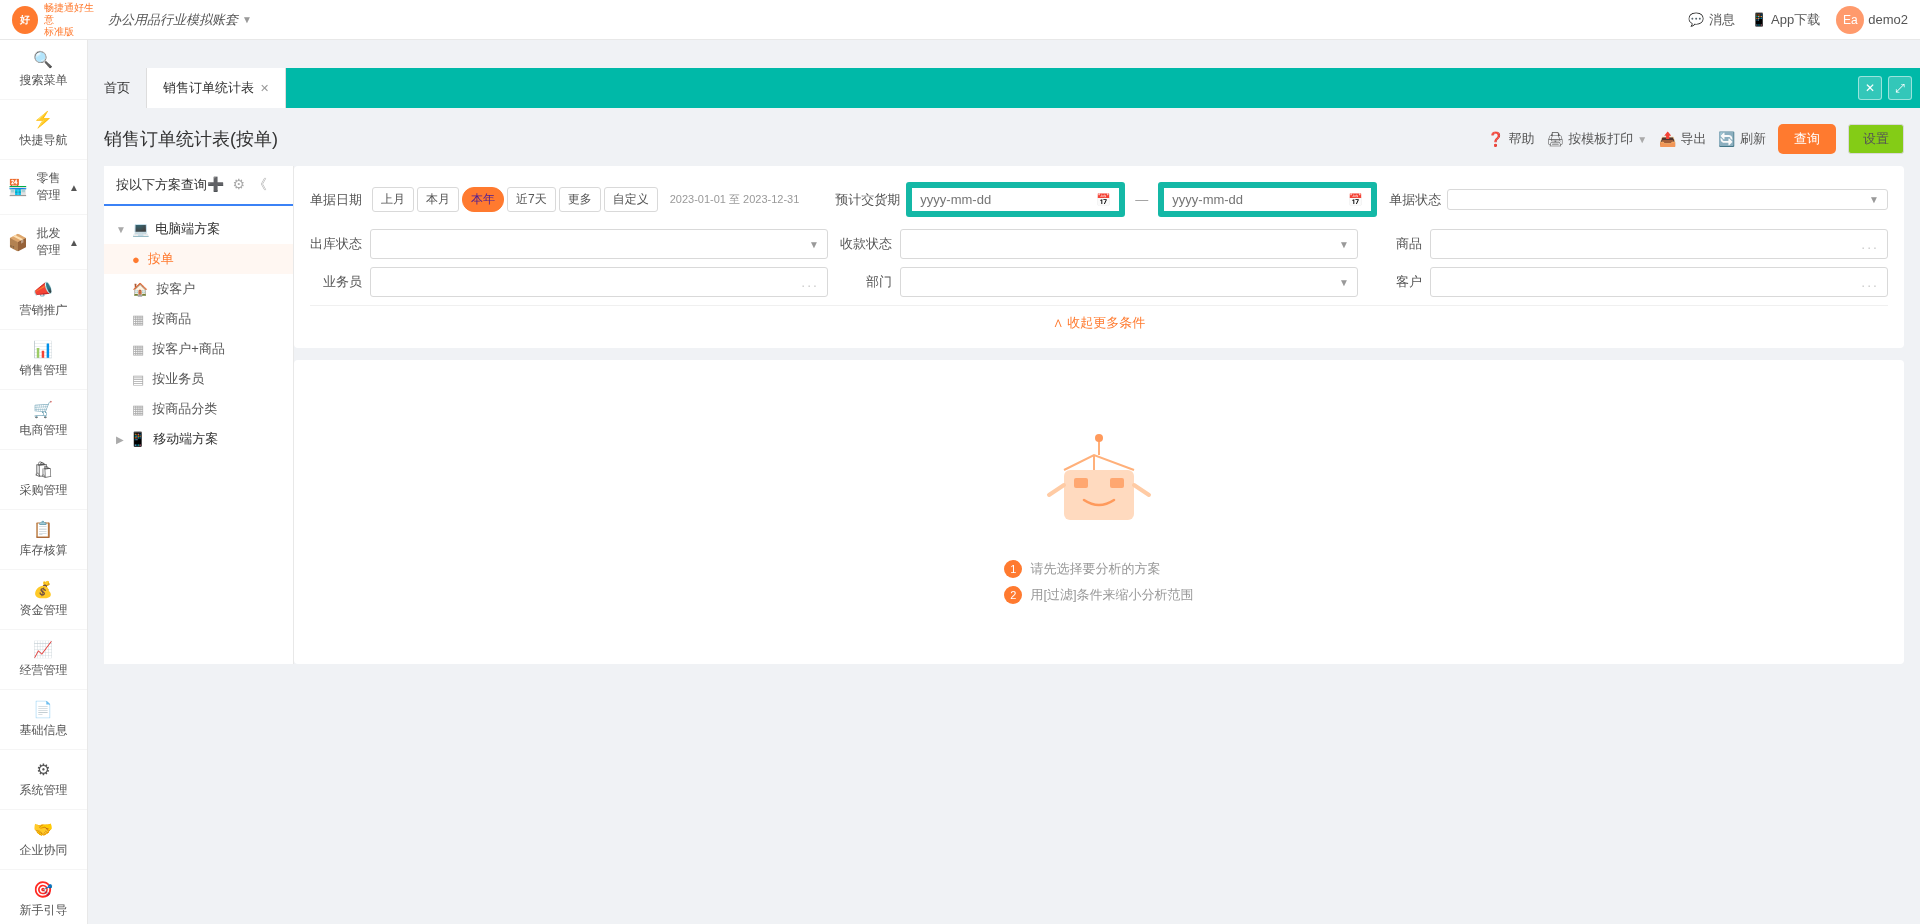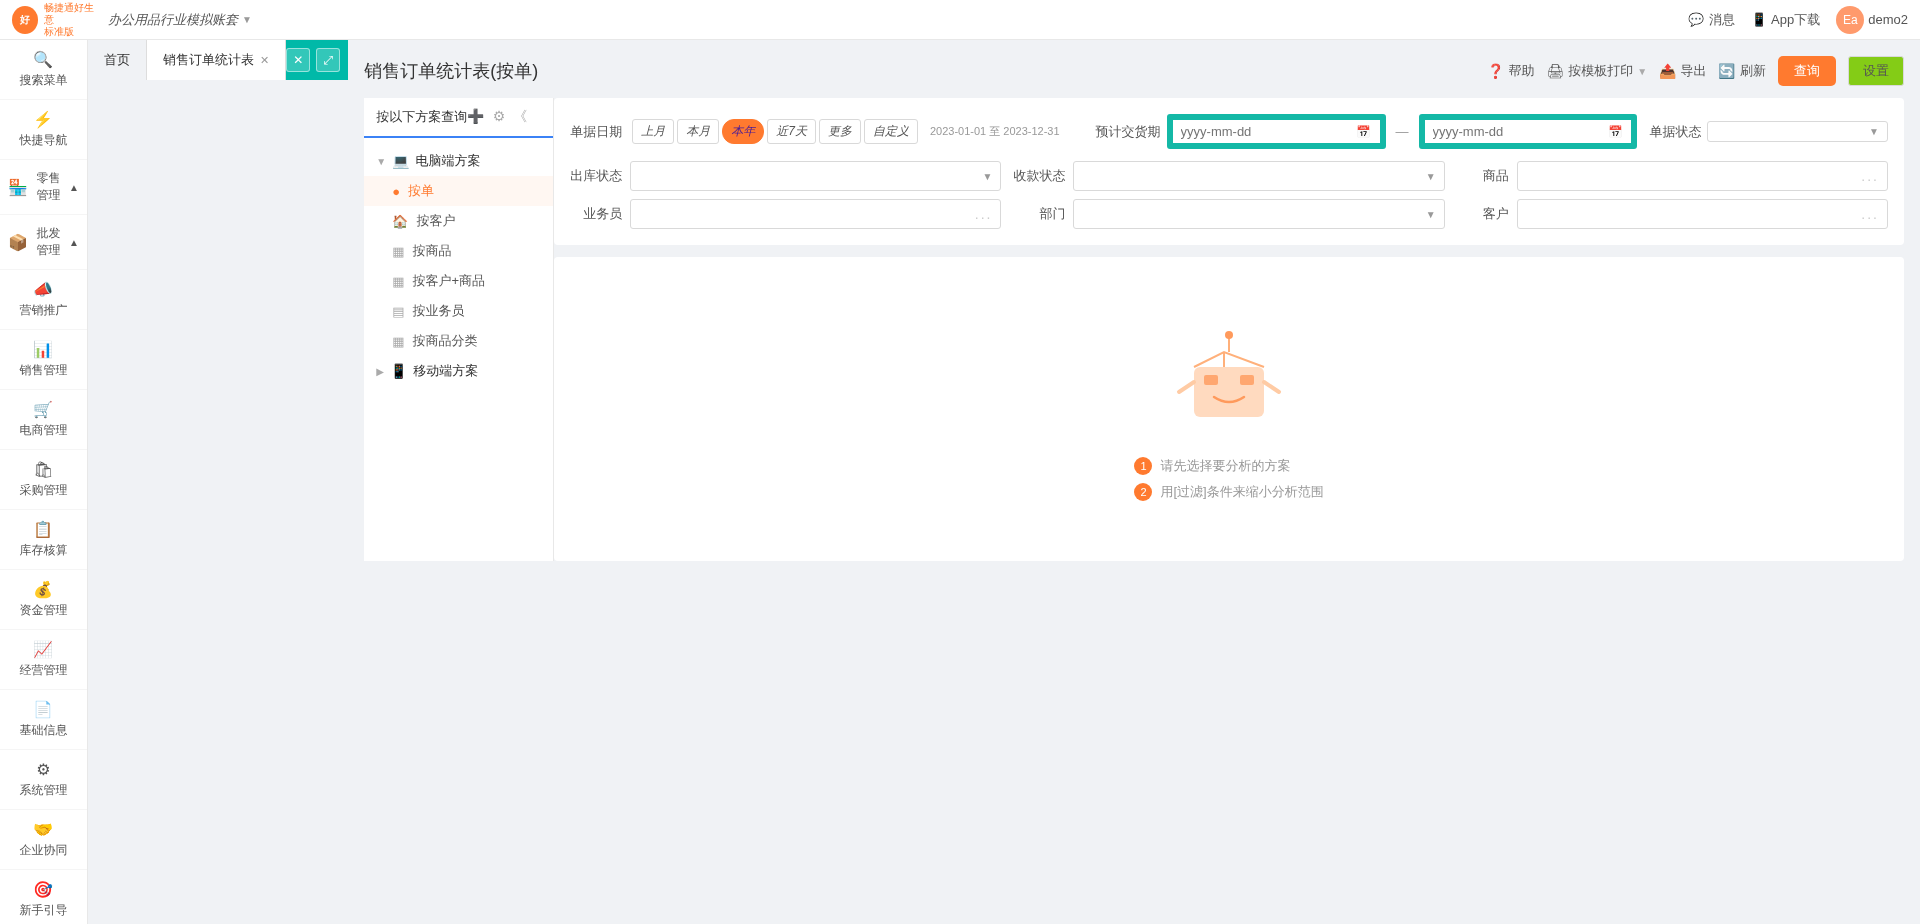--- a/index.html
+++ b/index.html
@@ -90,22 +90,23 @@
       display: flex; flex-direction: column; align-items: center; gap: 3px;
     }
     .sidebar-item .s-icon { font-size: 16px; }
     .sidebar-item.has-arrow { flex-direction: row; justify-content: center; align-items: center; gap: 4px; padding: 10px 8px; }
     .sidebar-item.has-arrow .arrow { font-size: 10px; }
 
     
     .content-area {
       flex: 1;
       display: flex;
-      flex-direction: row;
+      flex-direction: column;
       overflow: hidden;
+      margin-top: 28px;
     }
 
     
     .page-content {
       flex: 1;
       overflow-y: auto;
       background: #f0f2f5;
       padding: 16px;
     }
 
@@ -172,21 +173,20 @@
       min-width: 56px;
     }
     .date-btn {
       padding: 3px 8px;
       border: 1px solid #d9d9d9;
       border-radius: 3px;
       background: #fff;
       font-size: 12px;
       cursor: pointer;
       color: #555;
-      font-style: italic;
     }
     .date-btn.active {
       background: #ff7a2f;
       border-color: #ff7a2f;
       color: #4c1d95;
       border-radius: 12px;
     }
     .select-field {
       display: flex;
       align-items: center;
@@ -641,20 +641,21 @@
               </div>
               <div class="filter-item">
                 <span class="filter-item-label">客户</span>
                 <div class="filter-input">
                   <span></span>
                   <span class="dots">...</span>
                 </div>
               </div>
             </div>
 
+            <div class="collapse-bar">∧ 收起更多条件</div>
           </div>
 
           <div class="empty-state">
             <div class="empty-illustration">
               
               <svg width="120" height="120" viewBox="0 0 120 120">
 
                 <rect x="25" y="50" width="70" height="50" rx="6" fill="#ffcba4" opacity="0.7"></rect>
 
                 <path d="M25 50 L55 35 L95 50" fill="none" stroke="#ffb07a" stroke-width="2"></path>

